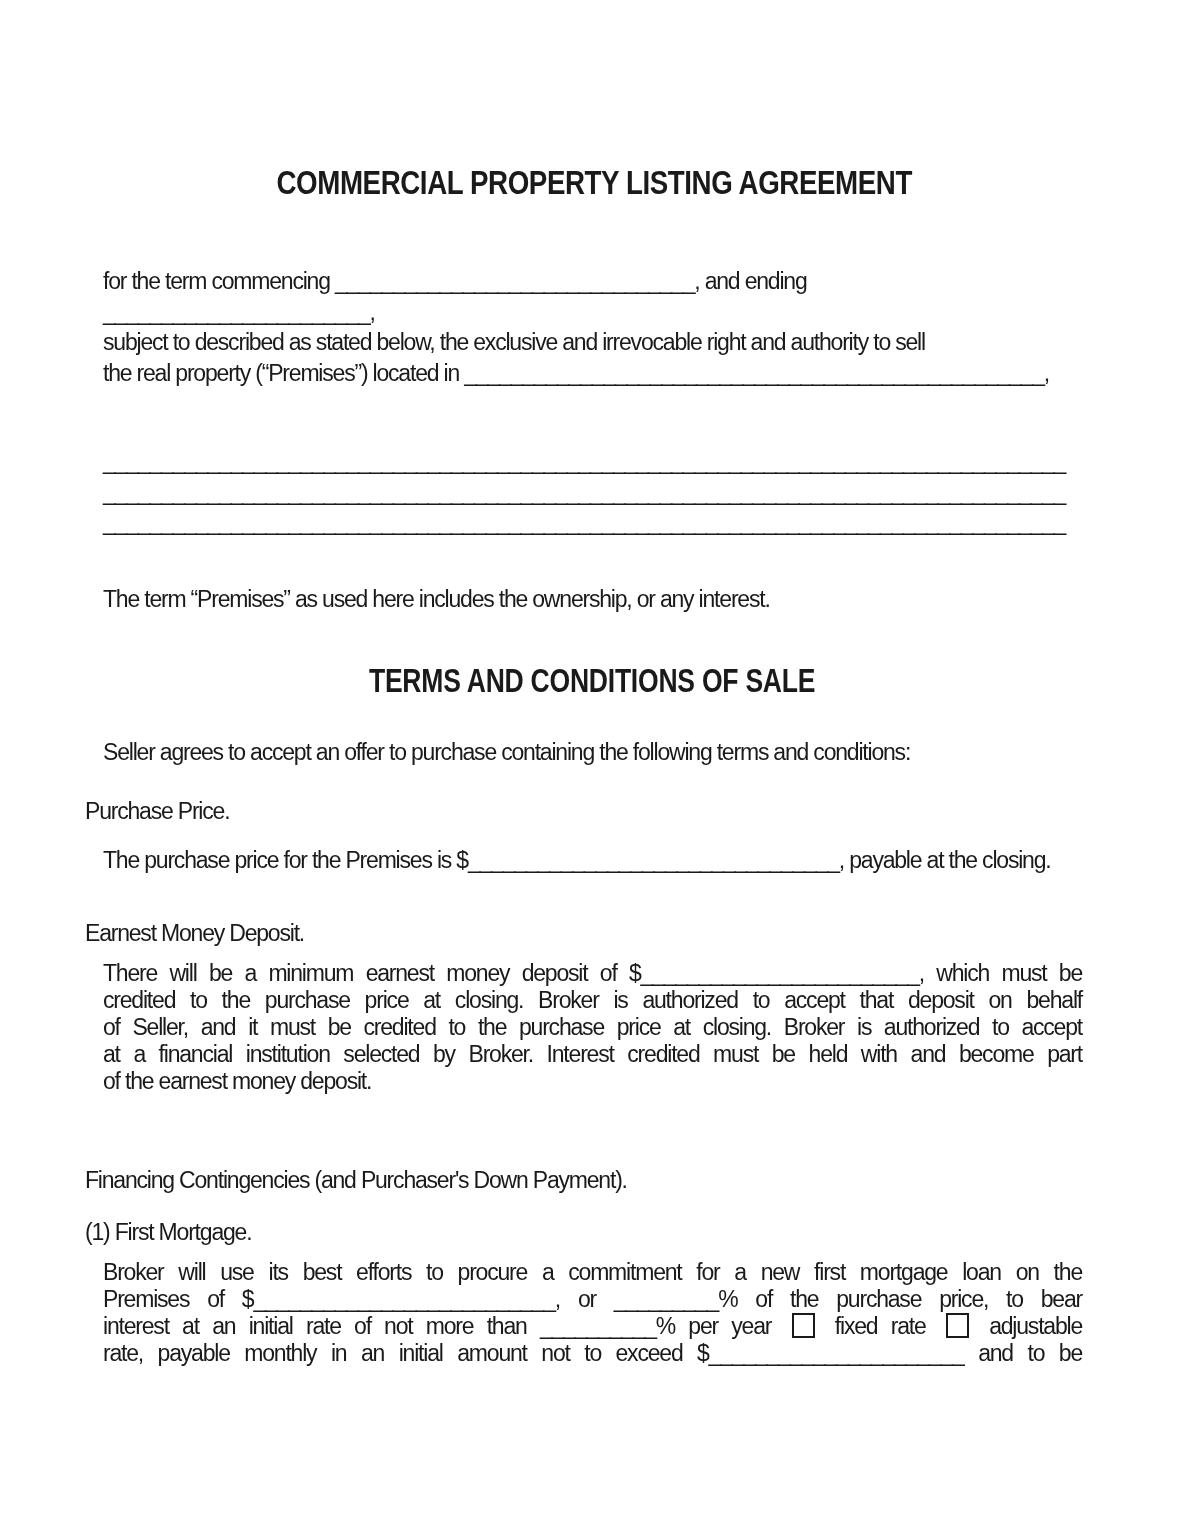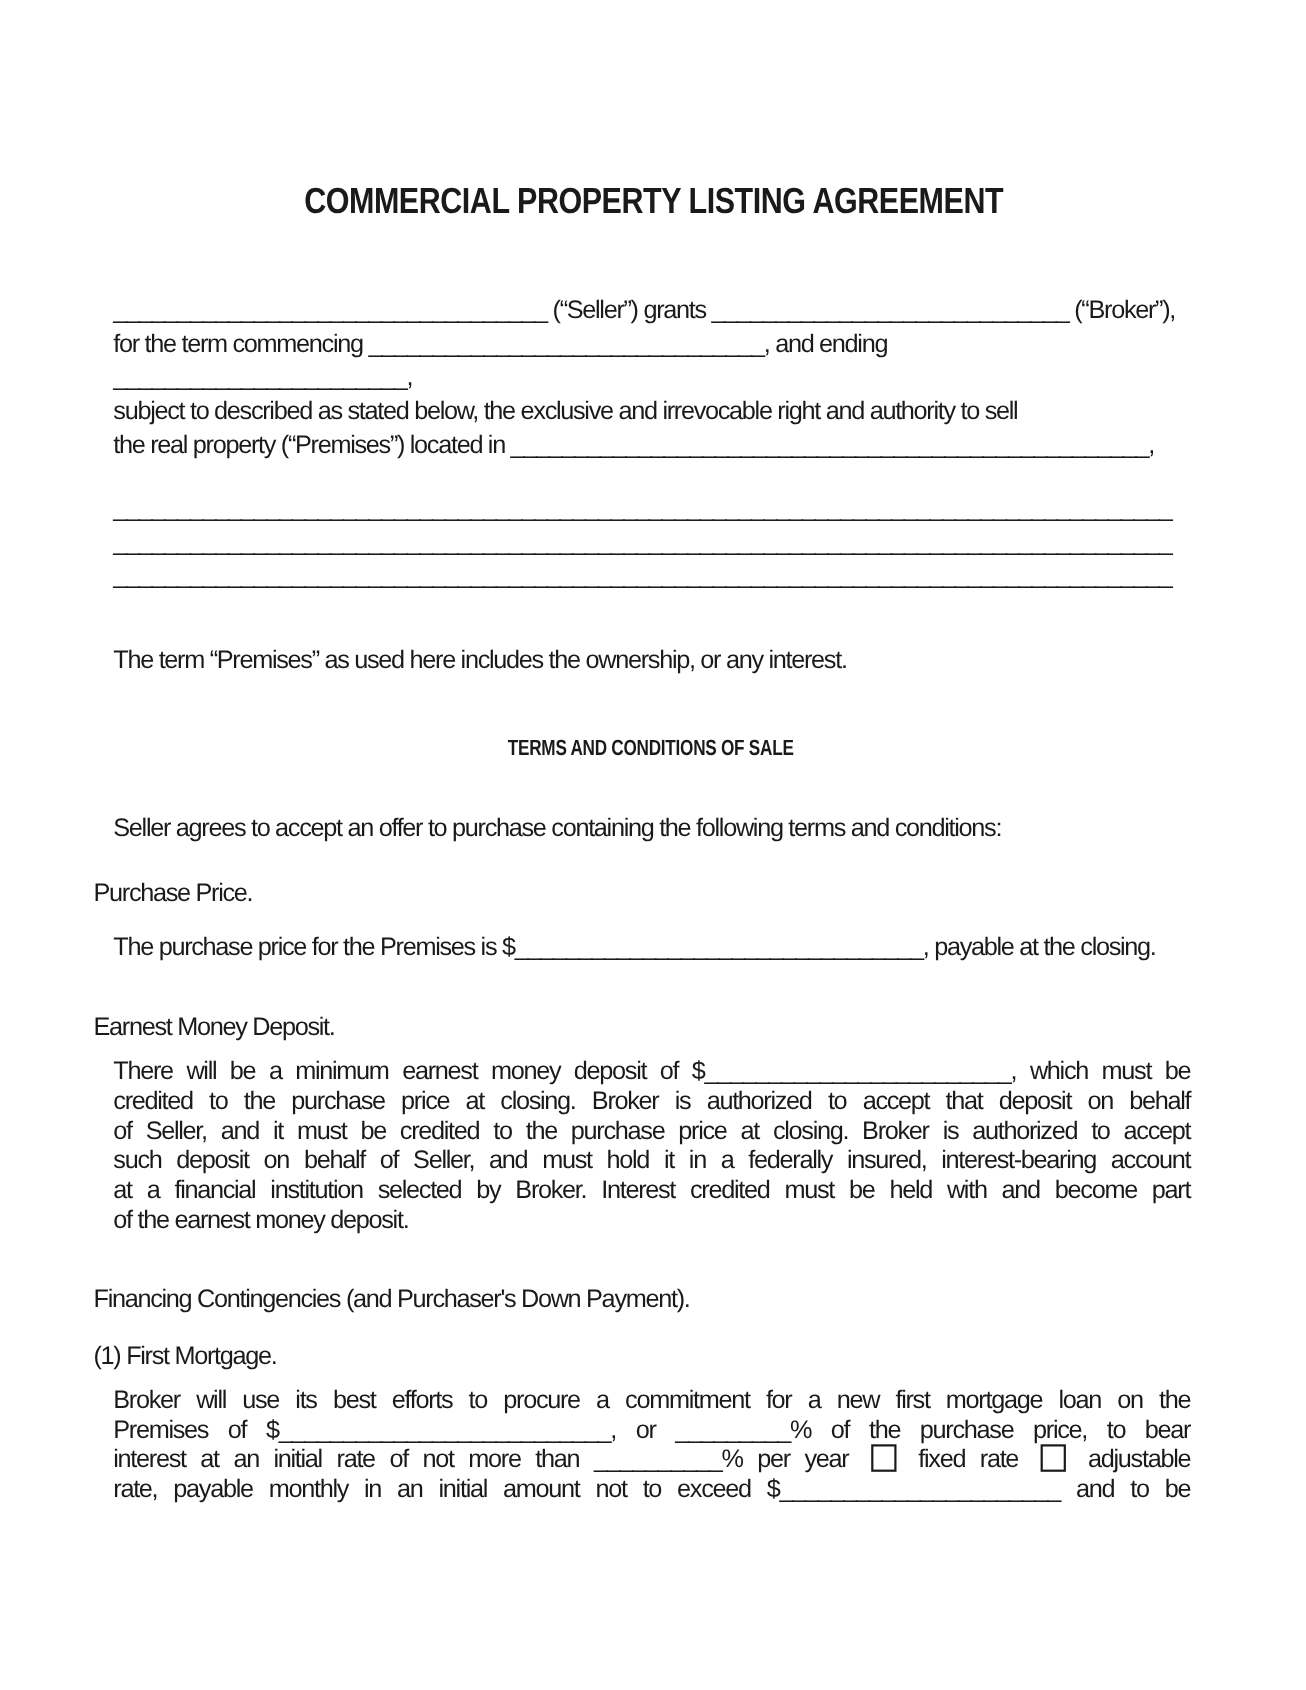--- a/index.html
+++ b/index.html
@@ -27,21 +27,21 @@
   .doc-title{
     font-size:33px;
     font-weight:700;
     text-align:center;
     padding-left:22px;
     line-height:40px;
     white-space:nowrap;
   }
   .squeeze{display:inline-block;transform:scaleX(0.84);transform-origin:50% 50%;letter-spacing:-0.5px;}
   .h2{
-    font-size:20px;
+    font-size:34px;
     font-weight:700;
     text-align:center;
     padding-left:17px;
     line-height:30px;
     white-space:nowrap;
   }
   .squeeze2{display:inline-block;transform:scaleX(0.78);transform-origin:50% 50%;letter-spacing:-0.3px;}
   .checkbox{
     display:inline-block;
     width:19px;
@@ -56,21 +56,20 @@
 <body>
 
 <div class="page">
   <div class="content">
 
     <div class="block doc-title" style="top:163px">
       <span class="squeeze">COMMERCIAL PROPERTY LISTING AGREEMENT</span>
     </div>
 
     <div class="block indent" style="top:266px">
-      <div class="ln">__________________________________ (“Seller”) grants ____________________________ (“Broker”),</div>
       <div class="ln">for the term commencing _______________________________, and ending _______________________,</div>
       <div class="ln">subject to described as stated below, the exclusive and irrevocable right and authority to sell</div>
       <div class="ln">the real property (“Premises”) located in __________________________________________________,</div>
     </div>
 
     <div class="block indent" style="top:446px">
       <div class="ln">___________________________________________________________________________________</div>
       <div class="ln">___________________________________________________________________________________</div>
       <div class="ln">___________________________________________________________________________________</div>
     </div>
@@ -94,21 +93,20 @@
       <div class="ln">The purchase price for the Premises is $________________________________, payable at the closing.</div>
     </div>
 
     <div class="block lh27" style="top:920px">
       <div class="ln">Earnest Money Deposit.</div>
     </div>
     <div class="block indent lh27" style="top:960px">
       <div class="ln just">There will be a minimum earnest money deposit of $________________________, which must be</div>
       <div class="ln just">credited to the purchase price at closing. Broker is authorized to accept that deposit on behalf</div>
       <div class="ln just">of Seller, and it must be credited to the purchase price at closing. Broker is authorized to accept</div>
-      <div class="ln just">such deposit on behalf of Seller, and must hold it in a federally insured, interest-bearing account</div>
       <div class="ln just">at a financial institution selected by Broker. Interest credited must be held with and become part</div>
       <div class="ln lastln">of the earnest money deposit.</div>
     </div>
 
     <div class="block lh27" style="top:1167px">
       <div class="ln">Financing Contingencies (and Purchaser's Down Payment).</div>
     </div>
 
     <div class="block lh27" style="top:1219px">
       <div class="ln">(1) First Mortgage.</div>

